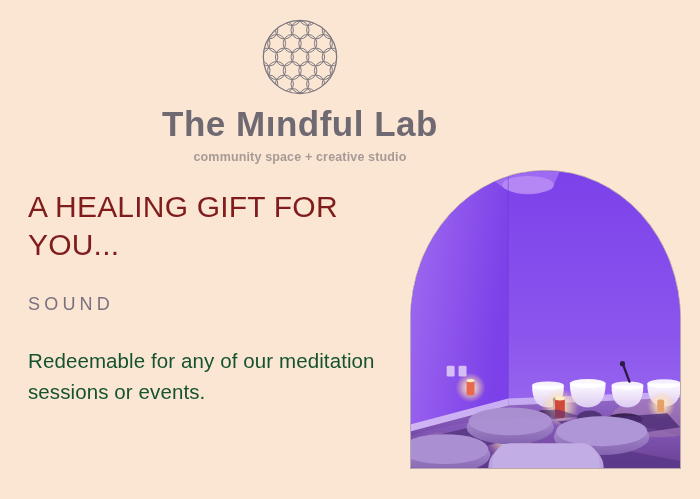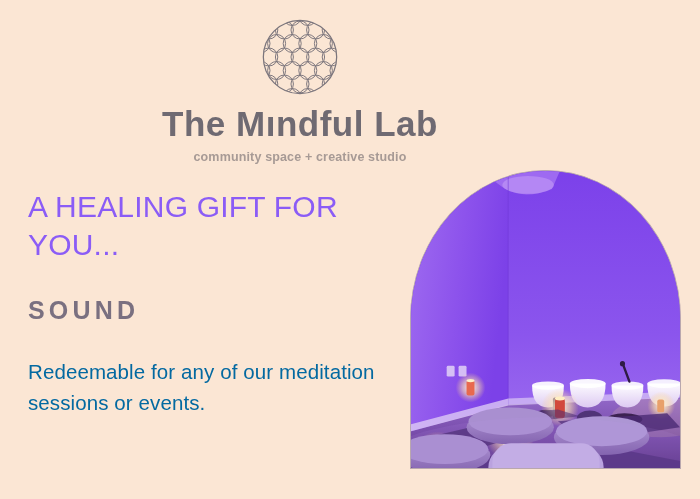--- a/index.html
+++ b/index.html
@@ -54,39 +54,39 @@
     position: absolute;
     left: 28px;
     top: 188px;
     width: 350px;
   }
   .headline {
     font-size: 30px;
     font-weight: 300;
     line-height: 1.28;
     letter-spacing: 0.2px;
-    color: #8b5cf6;
+    color: #7f1d1d;
     margin: 0;
   }
   .offer {
     margin-top: 26px;
-    font-size: 25px;
-    font-weight: 700;
+    font-size: 18px;
+    font-weight: 400;
     letter-spacing: 4.2px;
     line-height: 1.55;
     color: #7a7080;
   }
   .offer span { display: block; }
   .body-copy {
     margin-top: 26px;
     font-size: 20.5px;
     font-weight: 400;
     line-height: 1.52;
     letter-spacing: 0.1px;
-    color: #0369a1;
+    color: #14532d;
   }
 
   
   .photo {
     position: absolute;
     left: 410px;
     top: 170px;
     width: 271px;
     height: 299px;
     border: 1px solid #b9a7ae;

